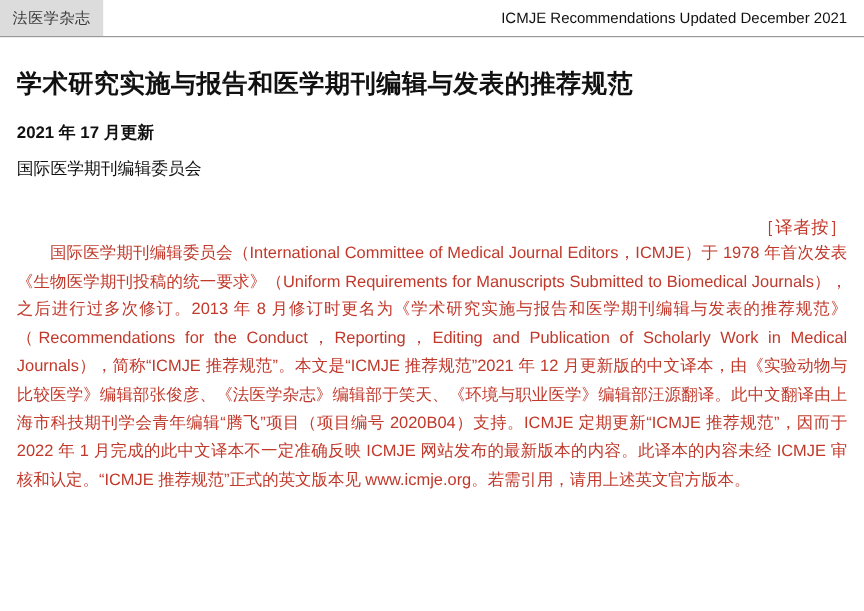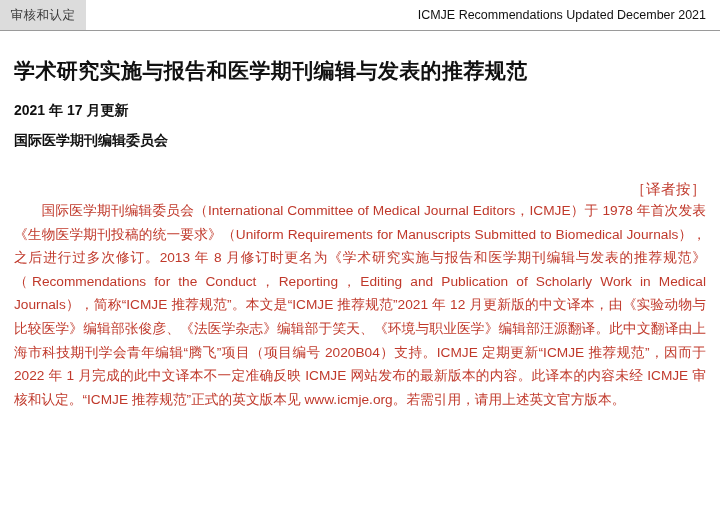--- a/index.html
+++ b/index.html
@@ -74,21 +74,21 @@
   }
   .doc-subtitle {
     margin: 19px 0 0 0;
     font-size: 14px;
     font-weight: bold;
     color: #111111;
   }
   .doc-org {
     margin: 12px 0 0 0;
     font-size: 14px;
-    font-weight: bold;
+    font-weight: normal;
     color: #111111;
   }
   
   .note-heading {
     margin: 30px 0 0 0;
     font-size: 14.5px;
     color: #c0392b;
     letter-spacing: 0.5px;
     text-align: right;
   }
@@ -104,21 +104,21 @@
     display: inline-block;
     width: 2em;
   }
 </style>
 </head>
 <body>
 
 <div class="page">
 
   <div class="header">
-    <div class="header-tab">审核和认定</div>
+    <div class="header-tab">法医学杂志</div>
     <div class="header-title">ICMJE Recommendations Updated December 2021</div>
     <div class="header-rule"></div>
   </div>
 
   <div class="content">
     <h1 class="doc-title">学术研究实施与报告和医学期刊编辑与发表的推荐规范</h1>
     <div class="doc-subtitle">2021 年 17 月更新</div>
     <div class="doc-org">国际医学期刊编辑委员会</div>
 
     <div class="note-heading">［译者按］</div>

